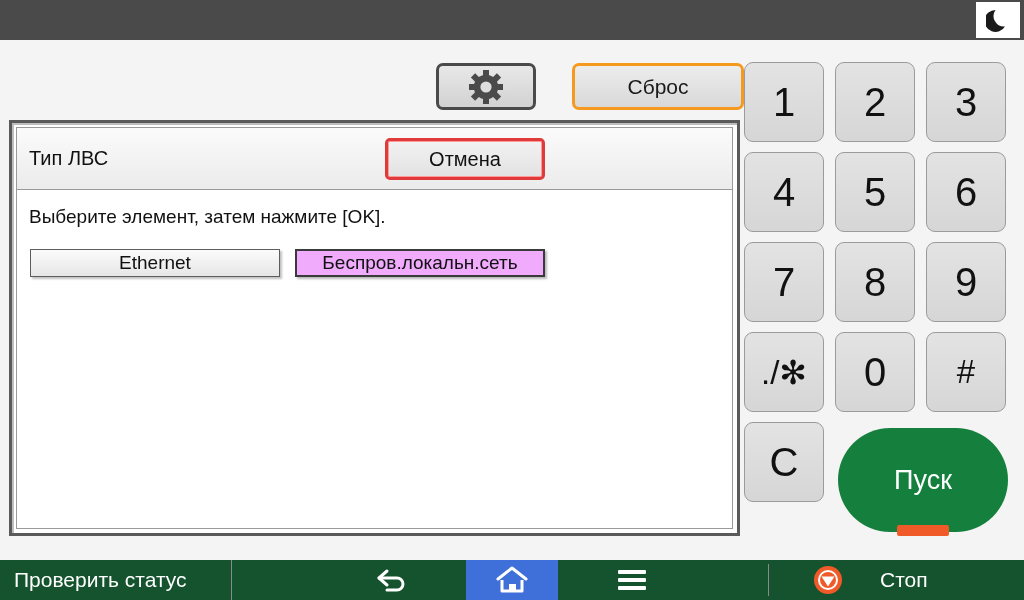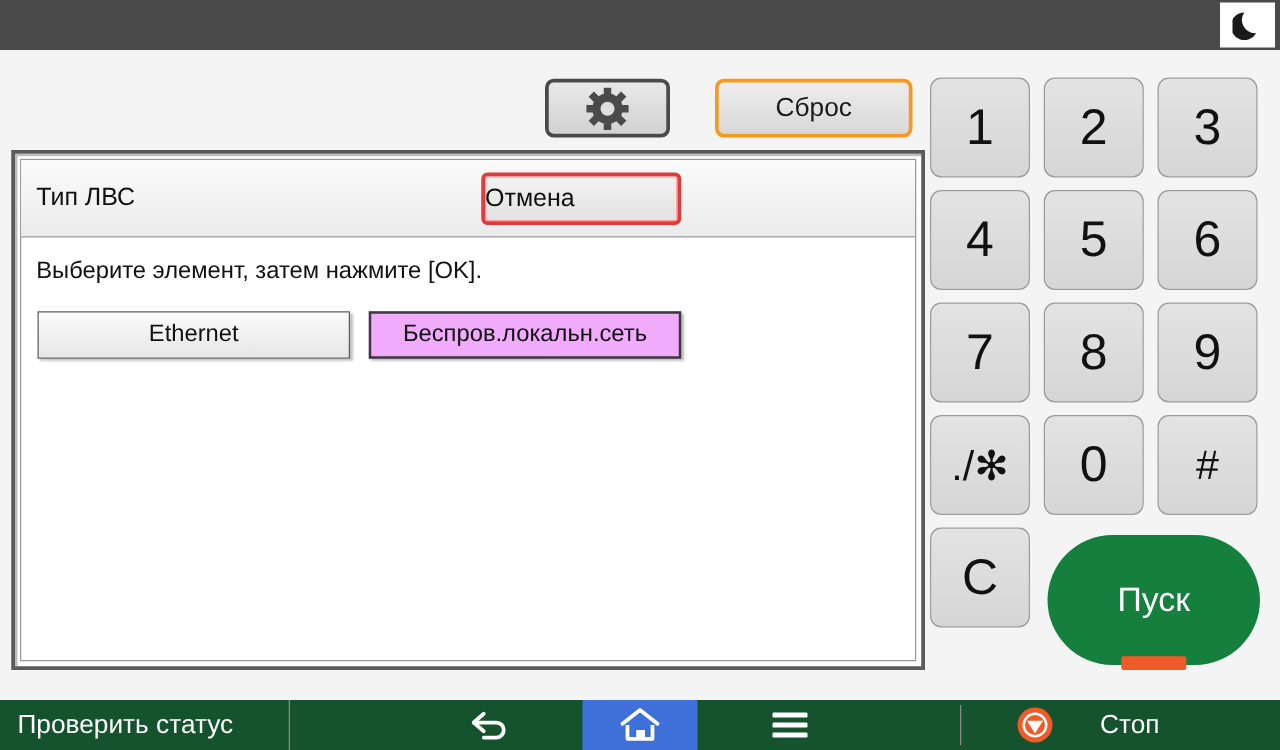--- a/index.html
+++ b/index.html
@@ -34,21 +34,21 @@
   .moon-btn svg { display: block; }
 
   
   .gear-btn {
     position: absolute; left: 436px; top: 63px; width: 100px; height: 47px;
     background: linear-gradient(#e8e8e8, #d2d2d2);
     border: 3px solid #4a4a4a; border-radius: 7px;
     display: flex; align-items: center; justify-content: center;
   }
   .reset-btn {
-    position: absolute; left: 572px; top: 63px; width: 158px; height: 47px;
+    position: absolute; left: 572px; top: 63px; width: 172px; height: 47px;
     background: linear-gradient(#ededed, #d8d8d8);
     border: 3px solid #f59a1e; border-radius: 7px;
     display: flex; align-items: center; justify-content: center;
     font-size: 21px; color: #1a1a1a;
   }
 
   
   .panel-outer {
     position: absolute; left: 9px; top: 120px; width: 731px; height: 416px;
     background: #ffffff;
@@ -65,34 +65,34 @@
     border-bottom: 1px solid #9a9a9a;
   }
   .panel-title {
     position: absolute; left: 12px; top: 19px;
     font-size: 20px; color: #111;
   }
   .hdr-btn {
     position: absolute; top: 10px; height: 42px; width: 160px;
     background: linear-gradient(#f2f2f2, #e2e2e2);
     border-radius: 5px;
-    display: flex; align-items: center; 
+    display: flex; align-items: center; justify-content: center;
     font-size: 20px; color: #111;
   }
   .hdr-btn.cancel { left: 368px; border: 3px solid #e03a3a;
      box-shadow: 0 0 0 1px #ff9a9a inset; }
   .hdr-btn.ok { left: 542px; border: 3px solid #0a9a0a; }
 
   .panel-body { position: relative; padding: 0; }
   .body-hint {
     position: absolute; left: 12px; top: 16px;
     font-size: 19px; color: #111;
   }
   .opt-btn {
-    position: absolute; top: 59px; height: 38px;
+    position: absolute; top: 59px; height: 28px;
     display: flex; align-items: center; justify-content: center;
     font-size: 19px; color: #111;
   }
   .opt-btn.unsel {
     left: 13px; width: 250px;
     background: linear-gradient(#fbfbfb, #e6e6e6);
     border: 1px solid #5d5d5d;
     box-shadow: 2px 2px 2px rgba(0,0,0,.25);
   }
   .opt-btn.sel {

